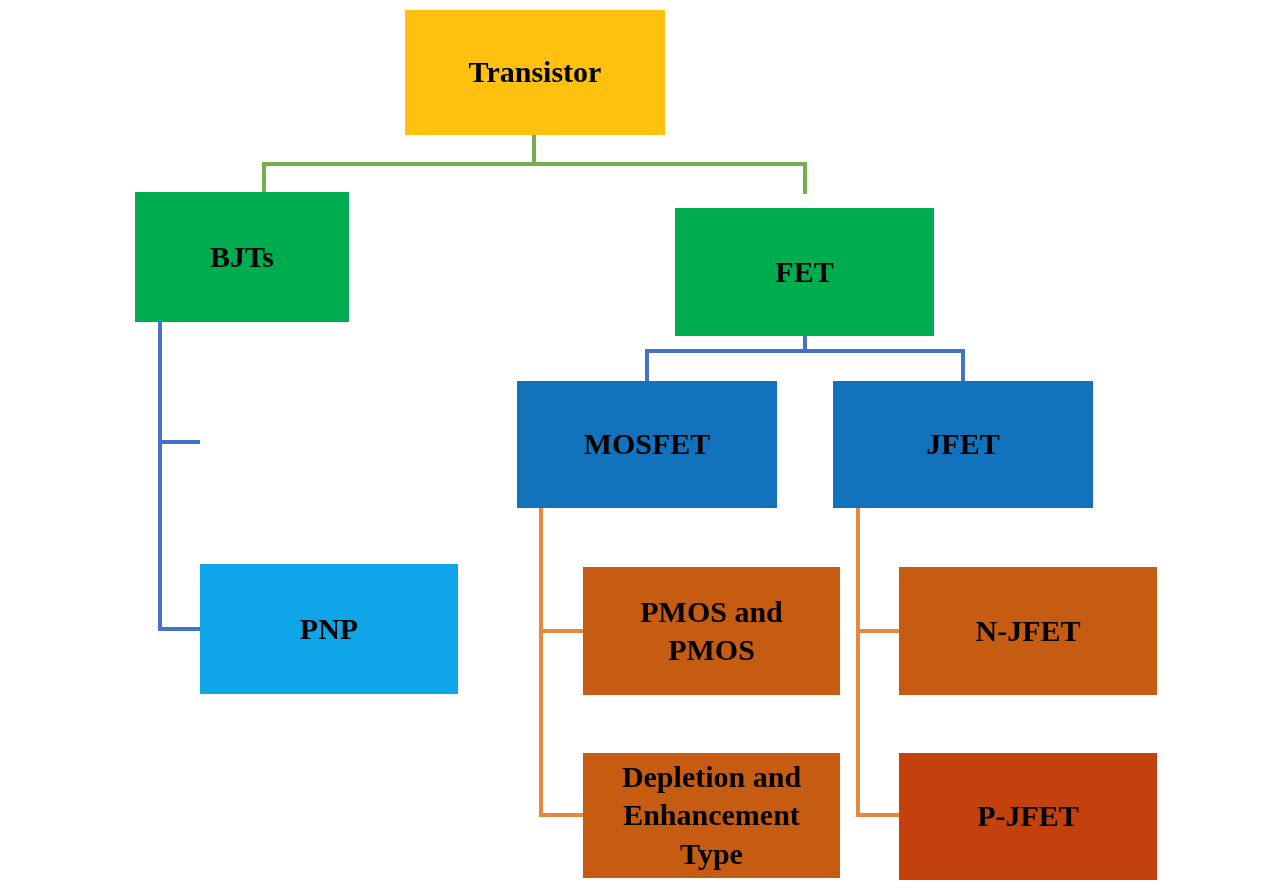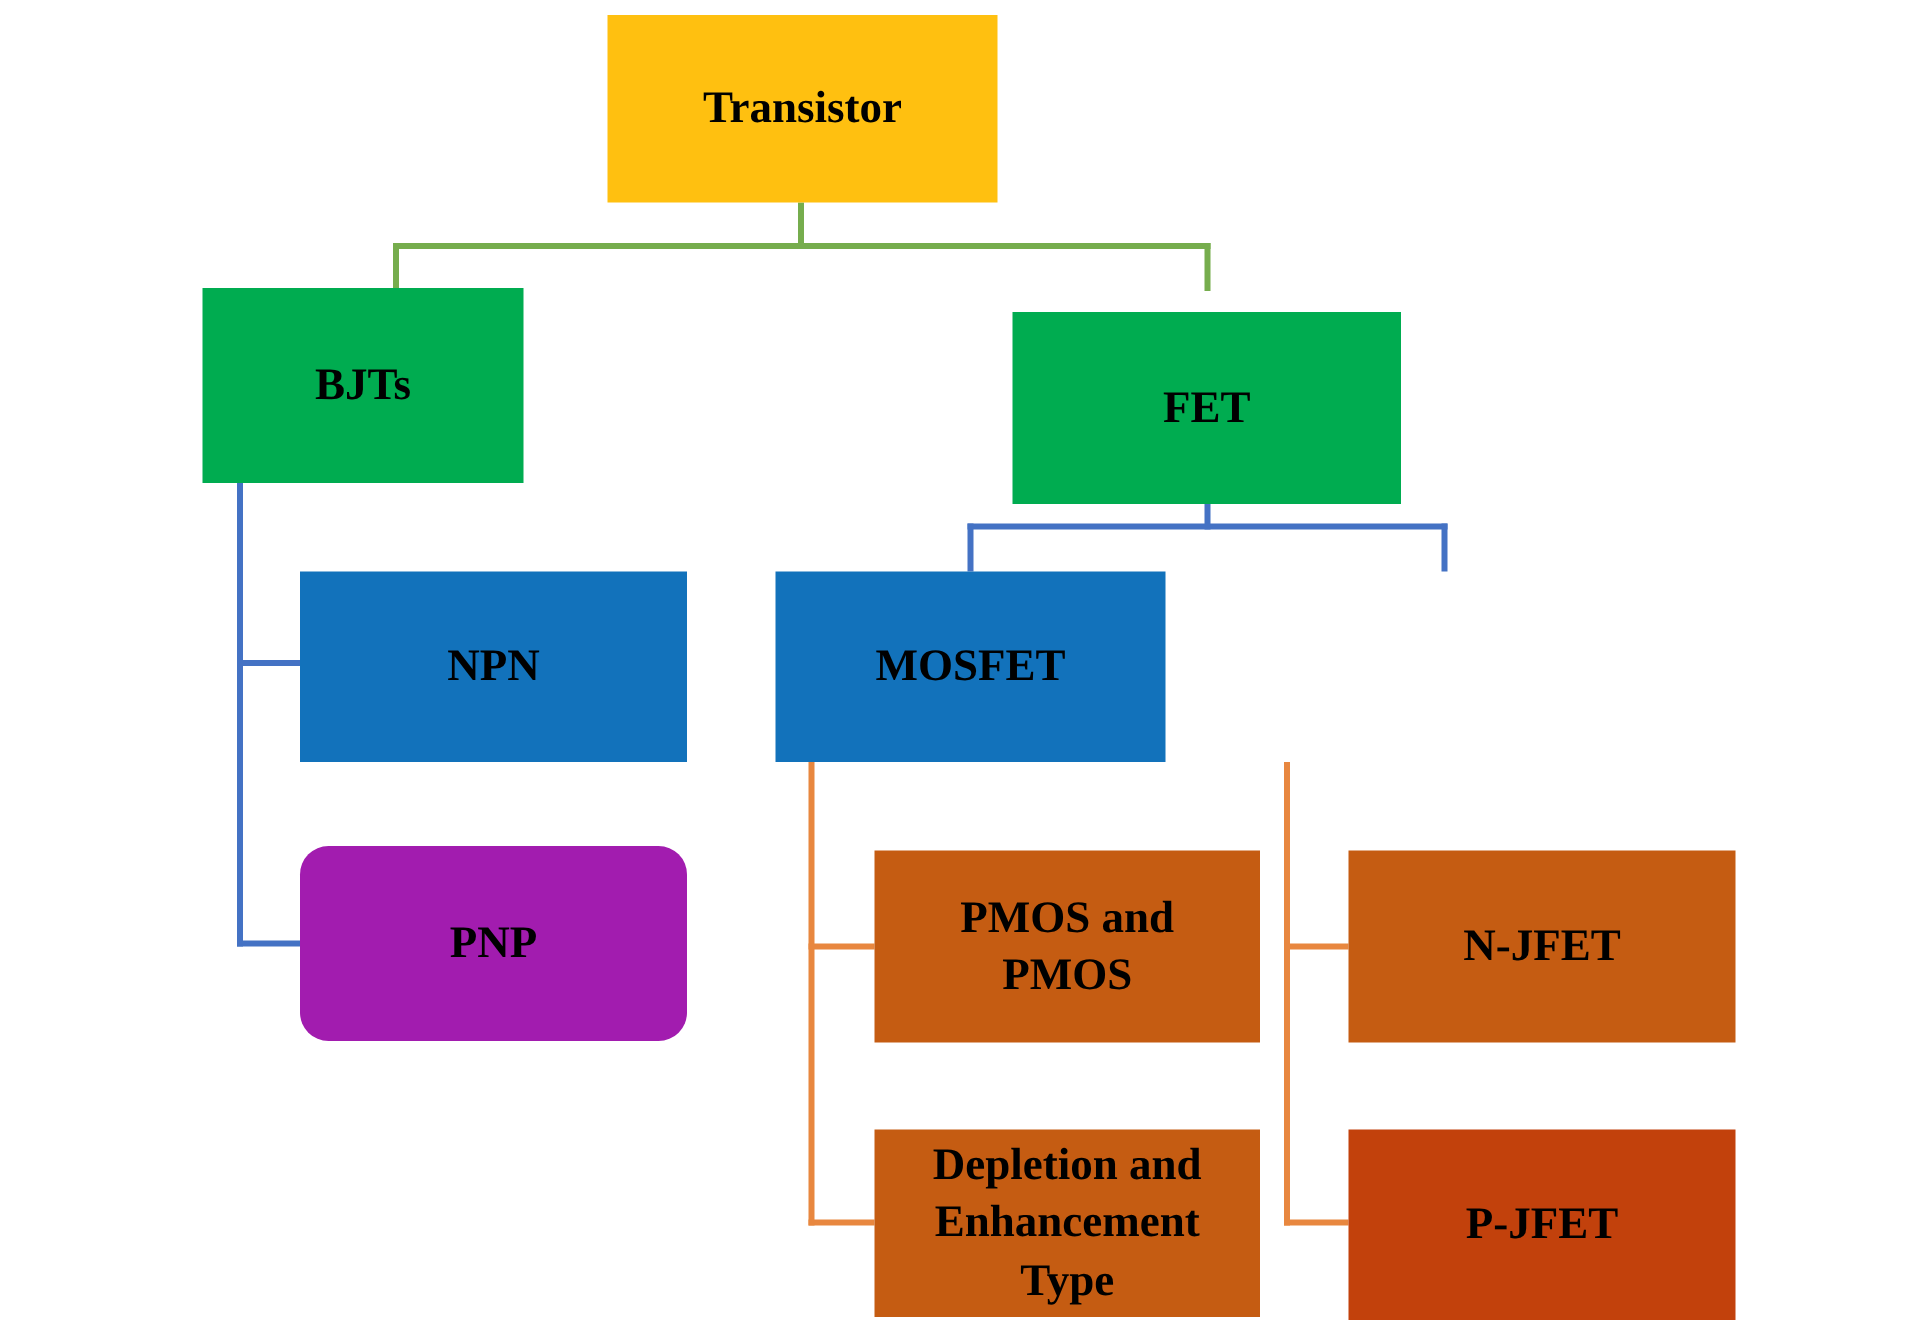--- a/index.html
+++ b/index.html
@@ -90,30 +90,30 @@
   </div>
 
   <div class="node n-bjts" style="background: rgb(0, 172, 80);">
     <span>BJTs</span>
   </div>
 
   <div class="node n-fet" style="background: rgb(0, 172, 80); margin-top: 14px;">
     <span>FET</span>
   </div>
 
-  <div class="node n-npn" style="background: rgb(18, 114, 187);">
-    <span>NPN</span>
-  </div>
 
   <div class="node n-mosfet" style="background: rgb(18, 114, 187);">
     <span>MOSFET</span>
   </div>
 
+  <div class="node n-jfet" style="background: rgb(18, 114, 187);">
+    <span>JFET</span>
+  </div>
 
-  <div class="node n-pnp" style="background: #a21caf; border-radius: 19px;">
+  <div class="node n-pnp" style="background: #0ea5e9;">
     <span>PNP</span>
   </div>
 
   <div class="node n-pmos" style="background: rgb(197, 92, 18);">
     <span>PMOS and PMOS</span>
   </div>
 
   <div class="node n-dep" style="background: rgb(197, 92, 18);">
     <span>Depletion and Enhancement Type</span>
   </div>

